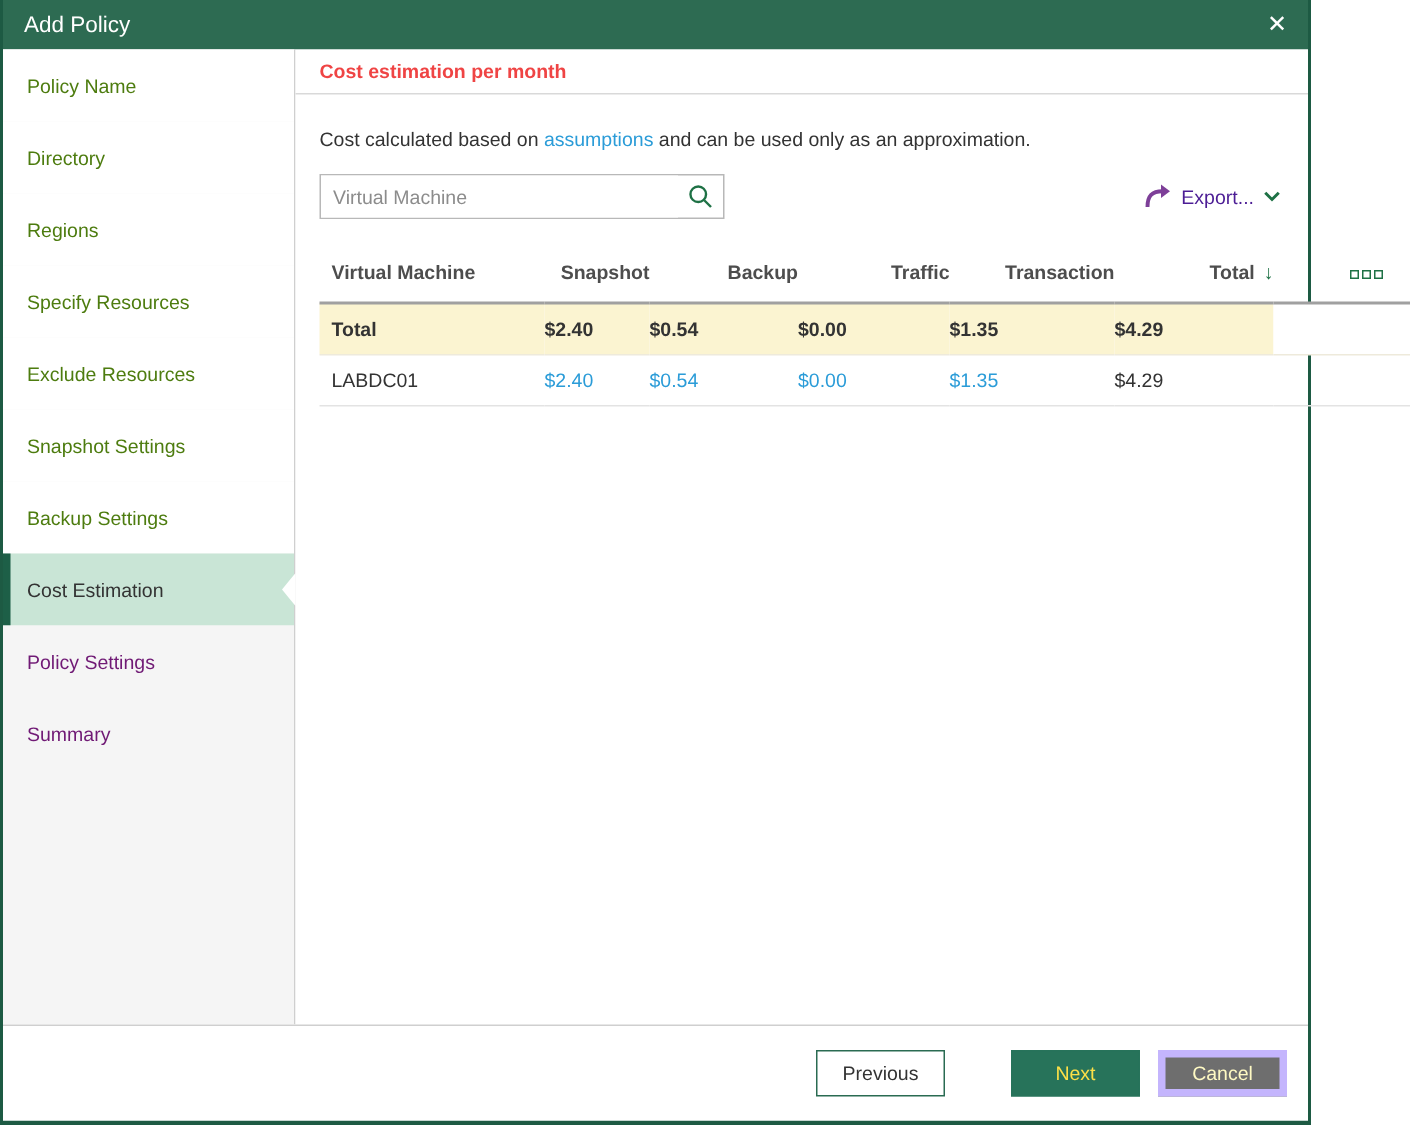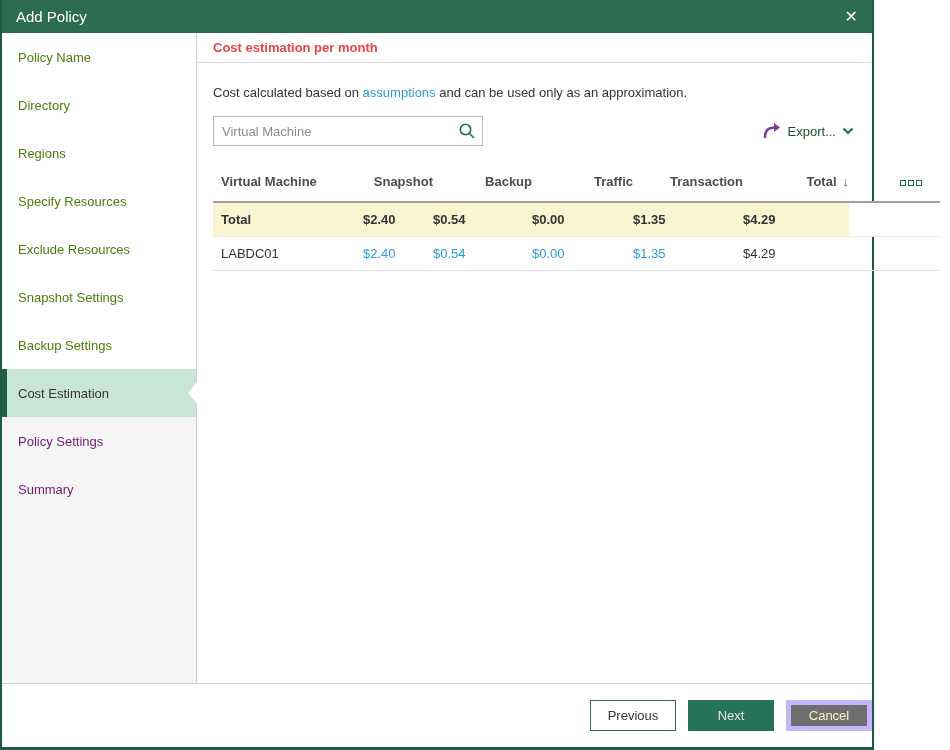--- a/index.html
+++ b/index.html
@@ -35,21 +35,21 @@
   .intro a { color:#2b9cd8; text-decoration:none; cursor:pointer; }
 
   .toolbar { margin:16px 16px 0 16px; display:flex; align-items:center; }
   .searchbox { width:270px; height:30px; border:1px solid #b8b8b8; display:flex; align-items:center; background:#fff; }
   .searchbox input { flex:1 1 auto; border:none; outline:none; height:100%; padding:0 8px;
                      font-family:inherit; font-size:13px; color:#333; min-width:0; }
   .searchbox input::placeholder { color:#8c8c8c; opacity:1; }
   .search-btn { flex:0 0 30px; display:flex; align-items:center; justify-content:center; cursor:pointer; }
 
   .export { margin-left:auto; display:flex; align-items:center; gap:6px; cursor:pointer; margin-right:2px; }
-  .export .label { color:#14532d; }
+  .export .label { color:#4c1d95; }
 
   
   .table { margin:16px 10px 0 16px; border-collapse:collapse; table-layout:fixed; width:727px; }
   .table col.c1 { width:150px; } .table col.c2 { width:70px; } .table col.c3 { width:99px; }
   .table col.c4 { width:101px; } .table col.c5 { width:110px; } .table col.c6 { width:106px; }
   .table col.c7 { width:91px; }
   .table th { font-weight:bold; color:#4d4d4d; text-align:right; height:40px; vertical-align:middle;
               border-bottom:2px solid #a0a0a0; padding:0; cursor:pointer; white-space:nowrap; }
   .table th.first { text-align:left; padding-left:8px; }
   .table th .sort-arrow { color:#1e7145; font-weight:bold; margin-left:6px; }
@@ -57,24 +57,24 @@
   .table td.first { text-align:left; padding-left:8px; }
   .row-total td { background:#fbf4d1; font-weight:bold; border-bottom:1px solid #eeeadb; }
   .row-total td.nofill { background:#fff; }
   .row-data td { border-bottom:1px solid #e3e3e3; }
   .cell-link { color:#2b9cd8; cursor:pointer; }
   .cols-icon { display:inline-flex; gap:2px; cursor:pointer; margin-right:18px; }
   .cols-icon i { width:6px; height:6px; border:1px solid #1e7145; display:block; }
 
   
   .footer { flex:0 0 64px; border-top:1px solid #cfcfcf; background:#fff; display:flex; align-items:center;
-            justify-content:flex-end; gap:12px; }
+            justify-content:flex-end; gap:12px; padding-right:14px; }
   .btn { height:31px; width:86px; font-family:inherit; font-size:13px; cursor:pointer; }
   .btn-previous { background:#fff; border:1px solid #2a6b52; color:#333; }
-  .btn-next { background:#27735a; border:1px solid #27735a; color:#e5e5e5; }
+  .btn-next { background:#27735a; border:1px solid #27735a; color:#fde047;margin-left:32px; }
   .btn-cancel { background:#6e6e6e; border:5px solid #c4b5fd; color:#fef9c3; }
 </style>
 </head>
 <body>
 
 <div class="dialog">
 
   <div class="titlebar">
     <span class="title">Add Policy</span>
     <span class="close">✕</span>

